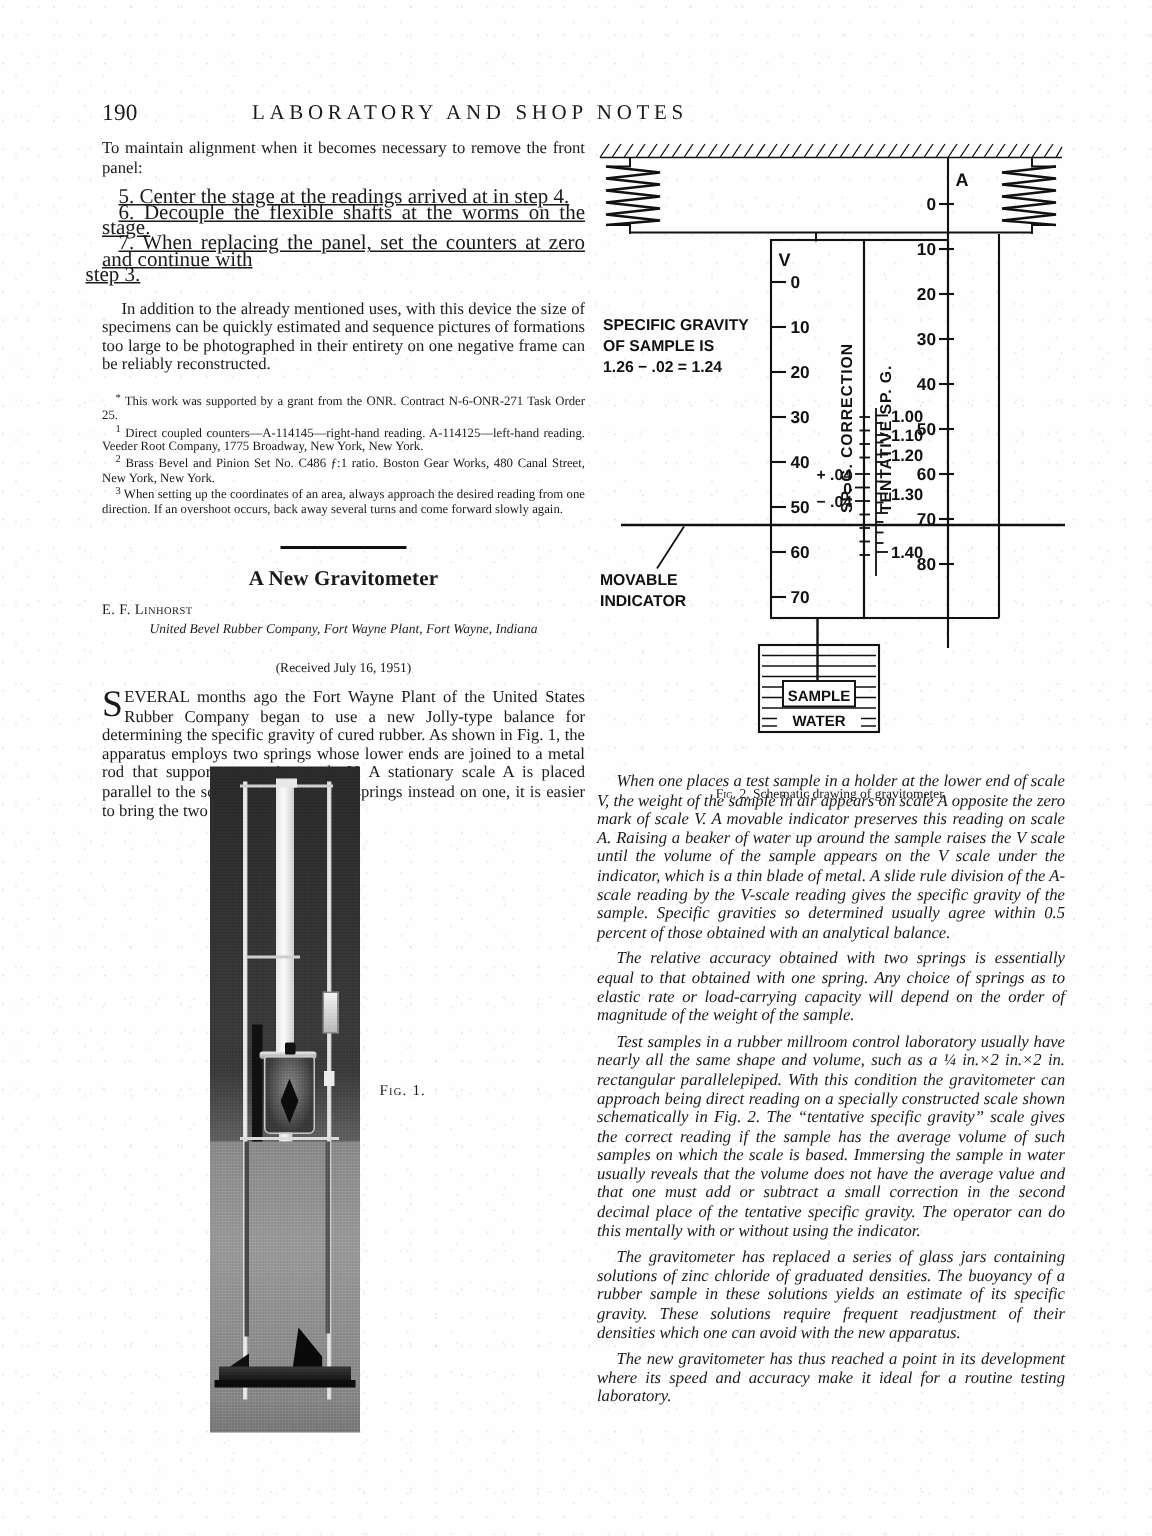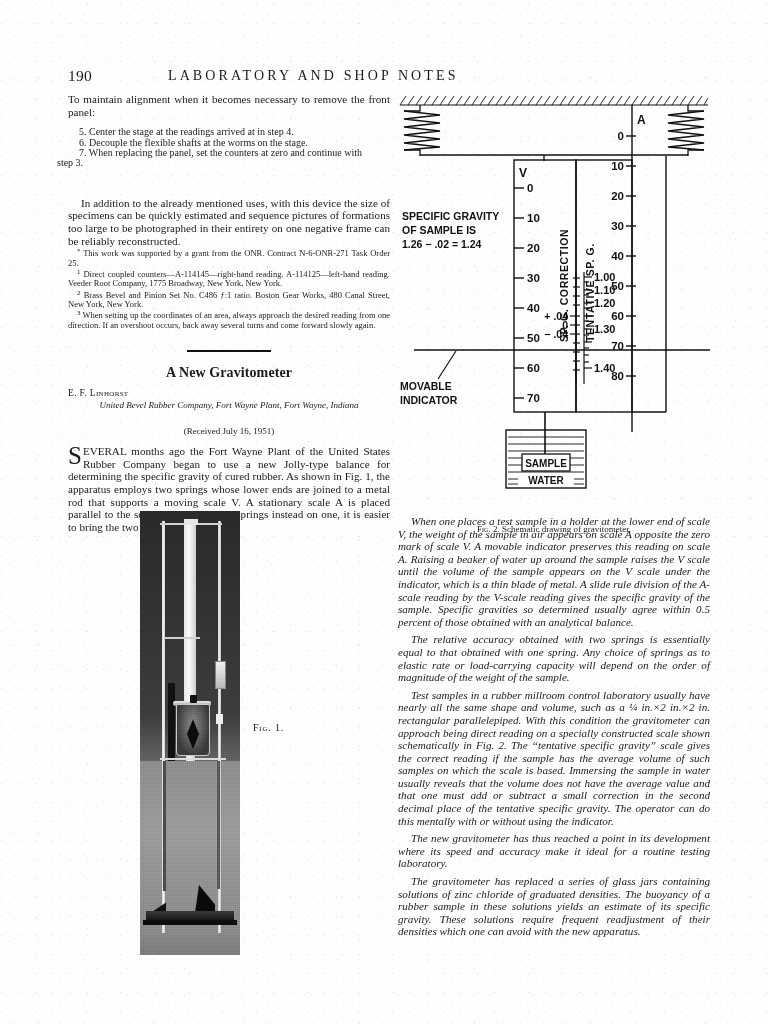--- a/index.html
+++ b/index.html
@@ -48,28 +48,30 @@
     line-height: 12.6px;
     text-align: justify;
     text-indent: 13px;
     hyphens: none;
   }
   p.body.noindent { text-indent: 0; }
   p.body + p.body { margin-top: 5px; }
 
   .steps {
     margin: 9px 0 0 0;
-    font-size: 10px;
+    font-size: 14px;
     line-height: 10.4px;
     text-align: justify;
+    text-decoration: underline;
   }
   .steps div { text-indent: 11px; }
   .steps div.cont { text-indent: -11px; padding-left: 0; }
 
   .footnotes {
+    margin-top: 11px;
     font-size: 8.5px;
     line-height: 9.3px;
     text-align: justify;
   }
   .footnotes div { text-indent: 9px; }
   .fn-mark { font-size: 7px; vertical-align: 0.45em; }
 
   .rule {
     width: 84px; height: 2px; background: #111;
     margin: 20px auto 0 auto;
@@ -184,21 +186,21 @@
 
   <p class="body noindent">To maintain alignment when it becomes necessary to remove the front panel:</p>
 
   <div class="steps">
     <div>5. Center the stage at the readings arrived at in step 4.</div>
     <div>6. Decouple the flexible shafts at the worms on the stage.</div>
     <div>7. When replacing the panel, set the counters at zero and continue with</div>
     <div class="cont">step 3.</div>
   </div>
 
-  <p class="body" style="margin-top:28px">In addition to the already mentioned uses, with this device the size of specimens can be quickly estimated and sequence pictures of formations too large to be photographed in their entirety on one negative frame can be reliably reconstructed.</p>
+  <p class="body" style="margin-top:10px">In addition to the already mentioned uses, with this device the size of specimens can be quickly estimated and sequence pictures of formations too large to be photographed in their entirety on one negative frame can be reliably reconstructed.</p>
 
   <div class="footnotes">
     <div><span class="fn-mark">*</span> <span>This work was supported by a grant from the ONR. Contract N-6-ONR-271 Task Order 25.</span></div>
     <div><span class="fn-mark">1</span> <span>Direct coupled counters—A-114145—right-hand reading. A-114125—left-hand reading. Veeder Root Company, 1775 Broadway, New York, New York.</span></div>
     <div><span class="fn-mark">2</span> <span>Brass Bevel and Pinion Set No. C486 ƒ:1 ratio. Boston Gear Works, 480 Canal Street, New York, New York.</span></div>
     <div><span class="fn-mark">3</span> <span>When setting up the coordinates of an area, always approach the desired reading from one direction. If an overshoot occurs, back away several turns and come forward slowly again.</span></div>
   </div>
 
   <div class="rule"></div>
 
@@ -465,15 +467,15 @@
 
 <div class="fig2-cap">
   <span class="sc">Fig. 2.</span>
   <span>Schematic drawing of gravitometer.</span>
 </div>
 
 <div class="col-right">
   <p class="body">When one places a test sample in a holder at the lower end of scale V, the weight of the sample in air appears on scale A opposite the zero mark of scale V. A movable indicator preserves this reading on scale A. Raising a beaker of water up around the sample raises the V scale until the volume of the sample appears on the V scale under the indicator, which is a thin blade of metal. A slide rule division of the A-scale reading by the V-scale reading gives the specific gravity of the sample. Specific gravities so determined usually agree within 0.5 percent of those obtained with an analytical balance.</p>
   <p class="body">The relative accuracy obtained with two springs is essentially equal to that obtained with one spring. Any choice of springs as to elastic rate or load-carrying capacity will depend on the order of magnitude of the weight of the sample.</p>
   <p class="body">Test samples in a rubber millroom control laboratory usually have nearly all the same shape and volume, such as a ¼ in.×2 in.×2 in. rectangular parallelepiped. With this condition the gravitometer can approach being direct reading on a specially constructed scale shown schematically in Fig. 2. The “tentative specific gravity” scale gives the correct reading if the sample has the average volume of such samples on which the scale is based. Immersing the sample in water usually reveals that the volume does not have the average value and that one must add or subtract a small correction in the second decimal place of the tentative specific gravity. The operator can do this mentally with or without using the indicator.</p>
+  <p class="body">The gravitometer has replaced a series of glass jars containing solutions of zinc chloride of graduated densities. The buoyancy of a rubber sample in these solutions yields an estimate of its specific gravity. These solutions require frequent readjustment of their densities which one can avoid with the new apparatus.</p>
   <p class="body">The new gravitometer has thus reached a point in its development where its speed and accuracy make it ideal for a routine testing laboratory.</p>
-  <p class="body">The gravitometer has replaced a series of glass jars containing solutions of zinc chloride of graduated densities. The buoyancy of a rubber sample in these solutions yields an estimate of its specific gravity. These solutions require frequent readjustment of their densities which one can avoid with the new apparatus.</p>
 </div>
 
 </body></html>

